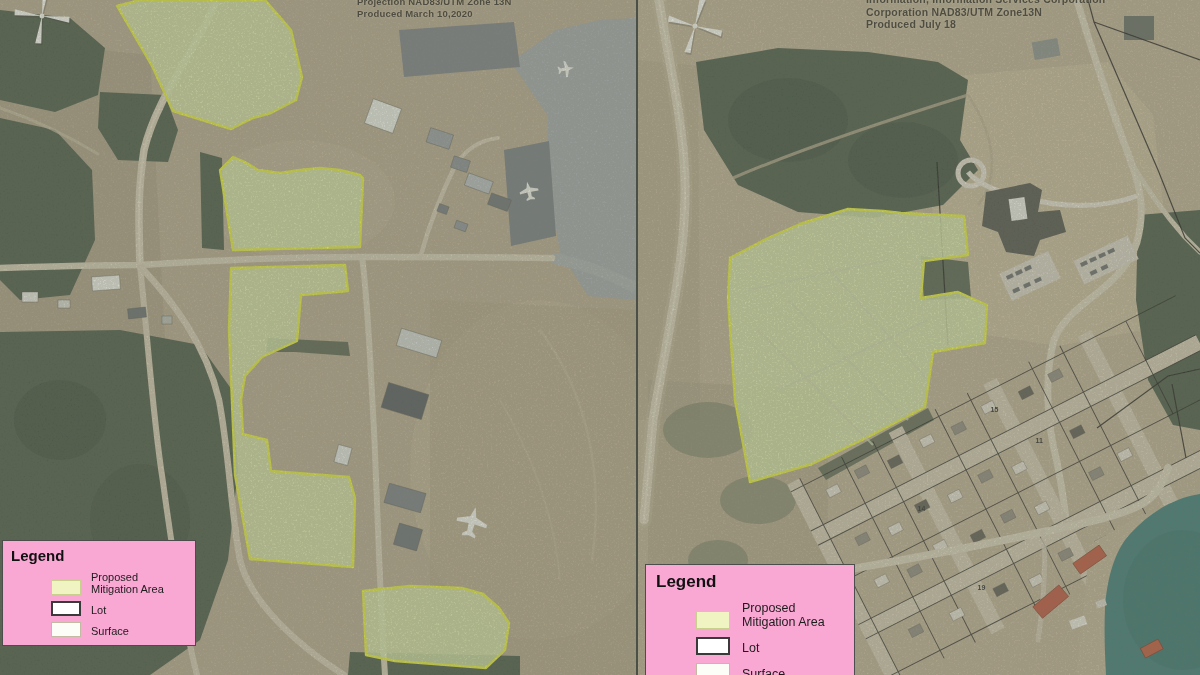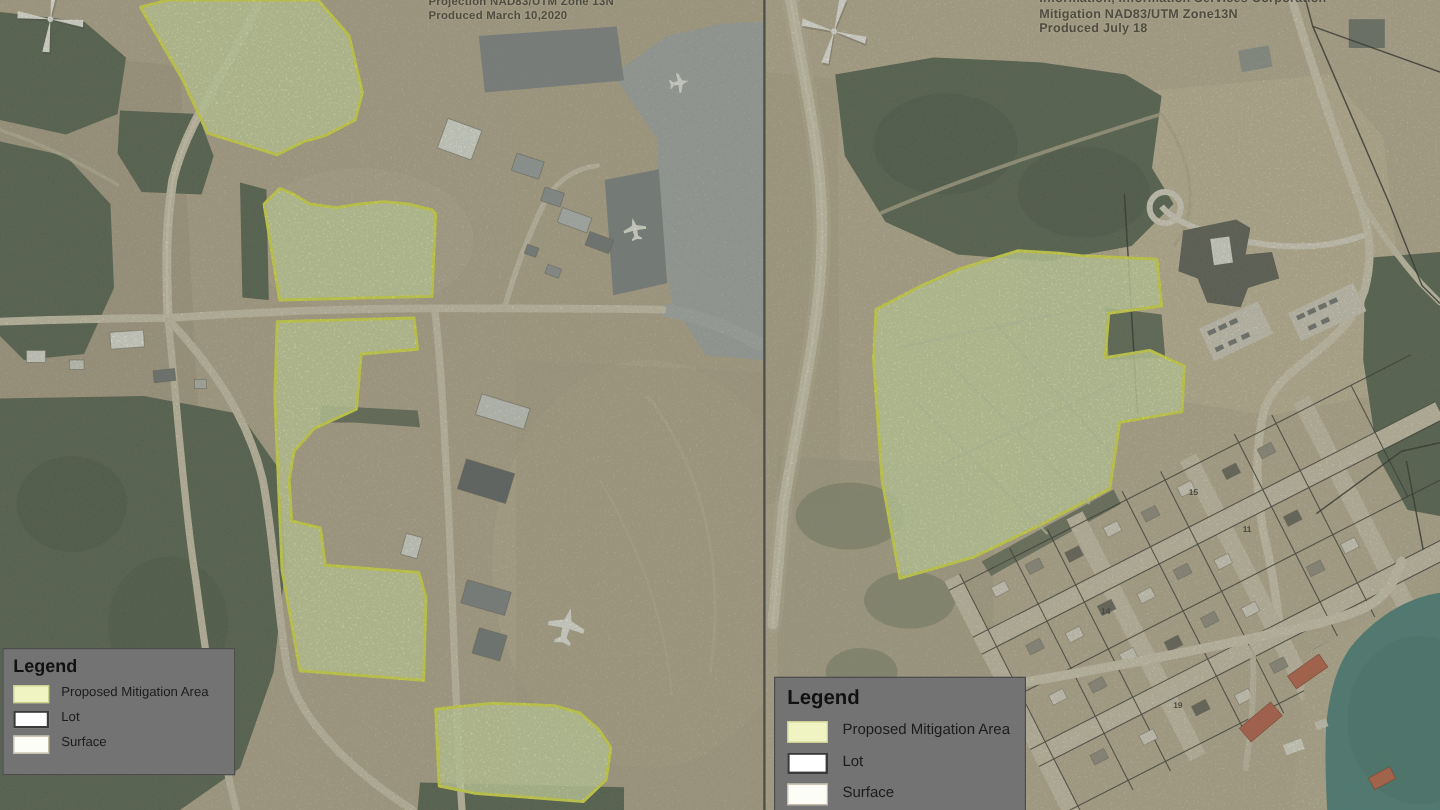--- a/index.html
+++ b/index.html
@@ -7,27 +7,27 @@
          font-family:"Liberation Sans", sans-serif;}
   .panel{position:absolute;top:0;height:675px;}
   .panel svg{display:block;}
   #panel-left{left:0;width:636px;}
   #panel-right{left:638px;width:562px;}
   .divider{position:absolute;left:636px;top:0;width:2px;height:675px;background:#4a4f48;}
   .map-credit{position:absolute;color:#3d3d34;font-weight:700;opacity:.82;white-space:nowrap;
               text-shadow:0 0 2px rgba(210,200,175,.55);}
   #credit-left{left:357px;top:-4px;font-size:9.5px;line-height:11.5px;letter-spacing:.2px;}
   #credit-right{left:866px;top:-7px;font-size:10.5px;line-height:12.5px;letter-spacing:.2px;}
-  .legend{position:absolute;background:#737373;border:1px solid #4d4d4d;box-sizing:border-box;}
+  .legend{position:absolute;background:#f9a8d4;border:1px solid #4d4d4d;box-sizing:border-box;}
   #legend-left{left:2px;top:540px;width:194px;height:106px;padding:6px 8px 4px 8px;}
   #legend-right{left:645px;top:564px;width:210px;height:150px;padding:7px 10px;}
   .legend-title{font-weight:700;color:#111;}
   #legend-left .legend-title{font-size:15px;margin-bottom:7px;}
   #legend-right .legend-title{font-size:17px;margin-bottom:9px;}
-  .legend-item{display:flex;align-items:flex-start;}
+  .legend-item{display:flex;align-items:flex-end;margin-left:40px;}
   #legend-left .legend-item{margin-bottom:6px;}
   #legend-right .legend-item{margin-bottom:8px;}
   .sw{display:inline-block;box-sizing:border-box;flex:0 0 auto;}
   #legend-left .sw{width:30px;height:15px;margin-right:10px;}
   #legend-right .sw{width:34px;height:18px;margin-right:12px;}
   .sw-mitigation{background:#f0f4c3;border:1px solid #c9cf8c;}
   .sw-lot{background:#fff;border:2px solid #3a3a3a;}
   .sw-surface{background:#fdfdf8;border:1px solid #c2baa2;}
   .legend-label{color:#1c1c1c;}
   #legend-left .legend-label{font-size:11px;}
@@ -341,21 +341,21 @@
   </div>
 
   <div class="divider"></div>
 
   <div class="map-credit" id="credit-left">
     <div>Projection NAD83/UTM Zone 13N</div>
     <div>Produced March 10,2020</div>
   </div>
   <div class="map-credit" id="credit-right">
     <div>Information, Information Services Corporation</div>
-    <div>Mitigation NAD83/UTM Zone13N</div>
+    <div>Corporation NAD83/UTM Zone13N</div>
     <div>Produced July 18</div>
   </div>
 
   <div class="legend" id="legend-left">
     <div class="legend-title">Legend</div>
     <div class="legend-item">
       <span class="sw sw-mitigation"></span>
       <span class="legend-label">Proposed Mitigation Area</span>
     </div>
     <div class="legend-item">

